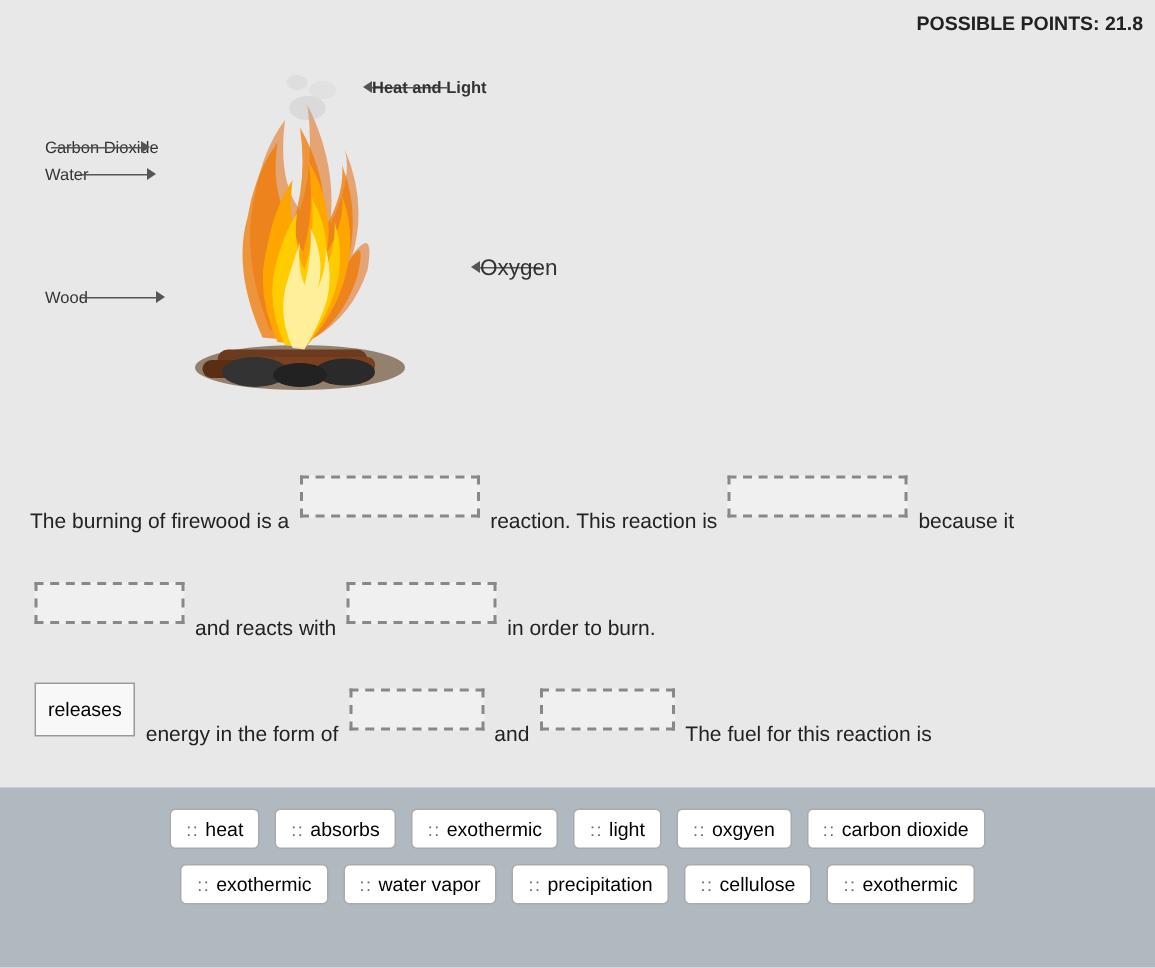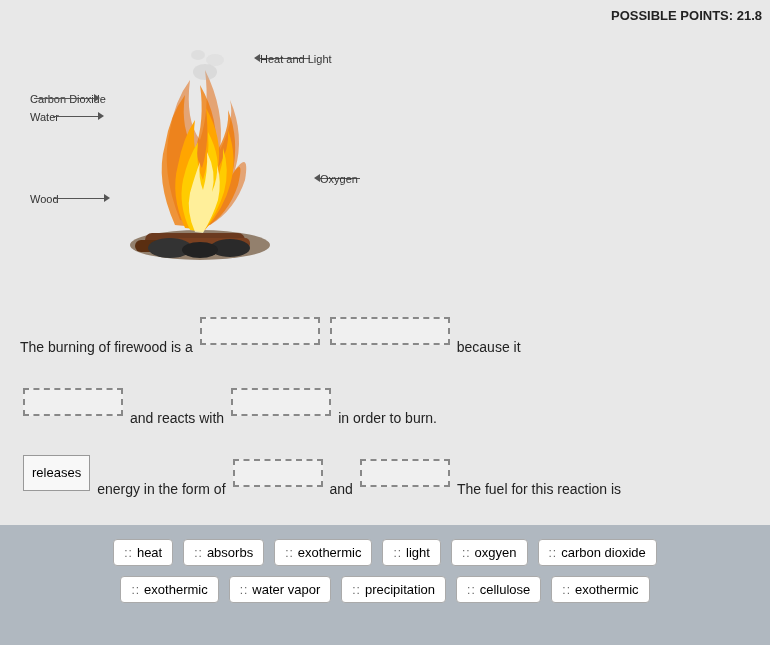--- a/index.html
+++ b/index.html
@@ -190,41 +190,42 @@
 
     <div style="position:absolute; top:168px; left:0px; display:flex; align-items:center; gap:0;">
       <span class="diagram-label" style="font-size:11px; color:#333;">Wood</span>
       <div style="position:relative; display:inline-block; margin-left:24px;">
         <div style="width:50px; height:1px; background:#555; position:relative; top:0;">
           <div style="position:absolute; right:-6px; top:-4px; border-left:6px solid #555; border-top:4px solid transparent; border-bottom:4px solid transparent;"></div>
         </div>
       </div>
     </div>
 
-    <div style="position:absolute; top:28px; left:230px; display:flex; align-items:center; gap:4px;">
+    <div style="position:absolute; top:28px; left:218px; display:flex; align-items:center; gap:4px;font-weight:bold;">
       <div style="width:50px; height:1px; background:#555; position:relative;">
         <div style="position:absolute; left:-6px; top:-4px; border-right:6px solid #555; border-top:4px solid transparent; border-bottom:4px solid transparent;"></div>
       </div>
       <span class="diagram-label" style="font-size:11px; color:#333;">Heat and Light</span>
     </div>
 
     <div style="position:absolute; top:148px; left:290px; display:flex; align-items:center; gap:4px;">
       <div style="width:40px; height:1px; background:#555; position:relative;">
         <div style="position:absolute; left:-6px; top:-4px; border-right:6px solid #555; border-top:4px solid transparent; border-bottom:4px solid transparent;"></div>
       </div>
-      <span class="diagram-label" style="font-size:11px; color:#333;">Oxygen</span>
+      <span class="diagram-label" style="font-size:15px; color:#333;">Oxygen</span>
     </div>
 
   </div>
 
   <div class="text-section">
 
     <div class="sentence-line">
       <span class="static-text">The burning of firewood is a</span>
       <div class="blank-box" style="min-width:120px;"></div>
+      <span class="static-text">reaction. This reaction is</span>
       <div class="blank-box" style="min-width:120px;"></div>
       <span class="static-text">because it</span>
     </div>
 
     <div class="sentence-line">
       <div class="blank-box" style="min-width:100px;"></div>
       <span class="static-text">and reacts with</span>
       <div class="blank-box" style="min-width:100px;"></div>
       <span class="static-text">in order to burn.</span>
     </div>

